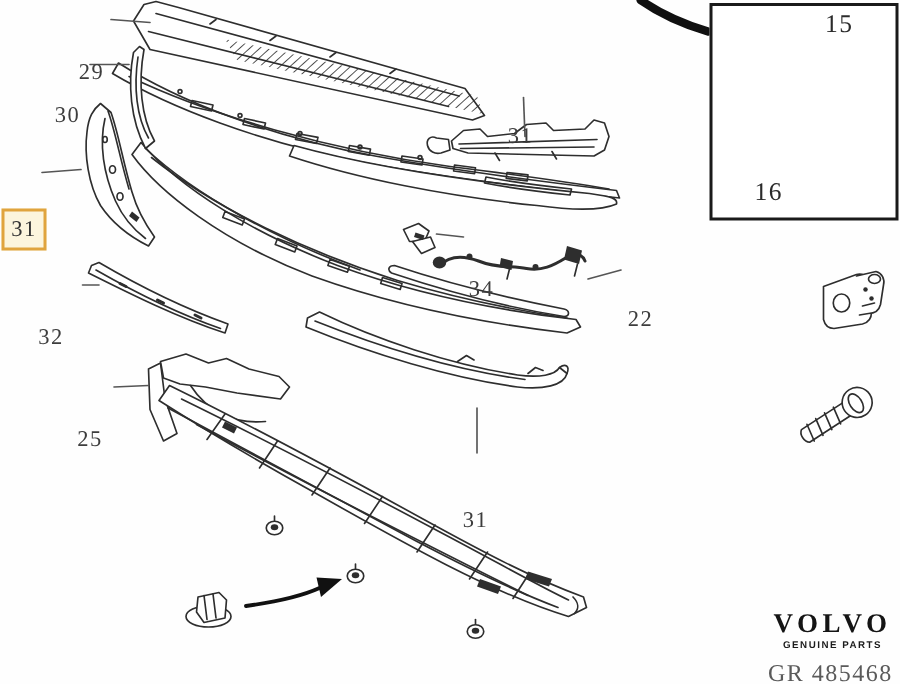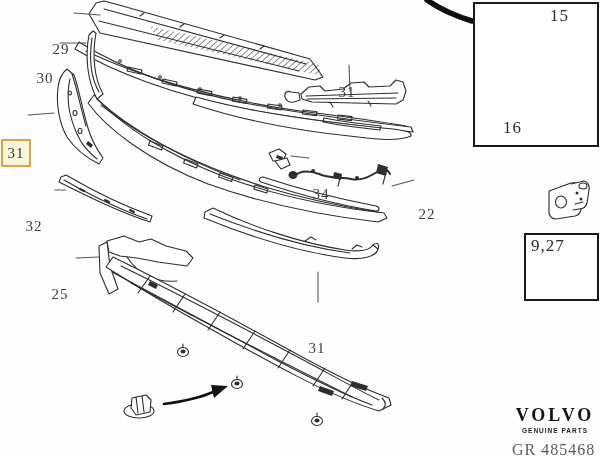--- a/index.html
+++ b/index.html
@@ -28,23 +28,20 @@
 </style>
 </head>
 <body>
 
 <div class="stage">
 
   <div class="cbox" style="left:473px;top:2px;width:122px;height:141px;">
     <span class="num" style="left:75px;top:2px;">15</span>
     <span class="num" style="left:28px;top:114px;">16</span>
   </div>
-  <div class="cbox" style="left:524px;top:233px;width:71px;height:64px;">
-    <span class="num num-topleft">9,27</span>
-  </div>
 
   <svg class="artwork" width="600" height="456" viewBox="0 0 600 456" fill="none" stroke="#2e2e2e" stroke-width="1.1" stroke-linejoin="round" stroke-linecap="round">
     <defs>
       <pattern id="hatch" width="4.5" height="4.5" patternUnits="userSpaceOnUse" patternTransform="rotate(48)">
         <line x1="0" y1="0" x2="0" y2="4.5" stroke="#2e2e2e" stroke-width="1.1"></line>
       </pattern>
     </defs>
 
     <path d="M427,0 C437,7 452,15 472,21" stroke="#101010" stroke-width="5.5"></path>
 

